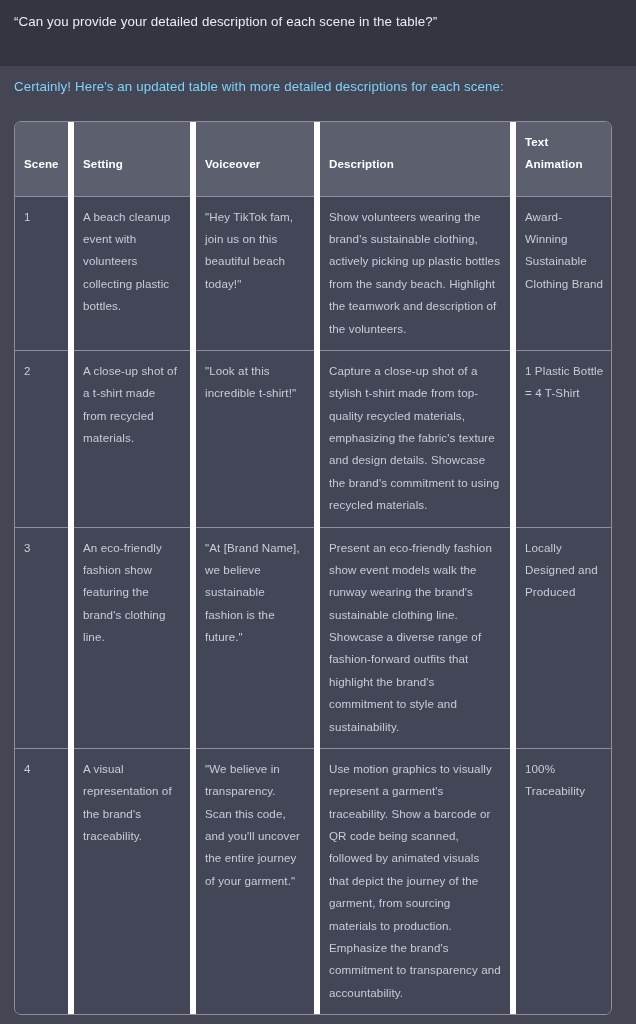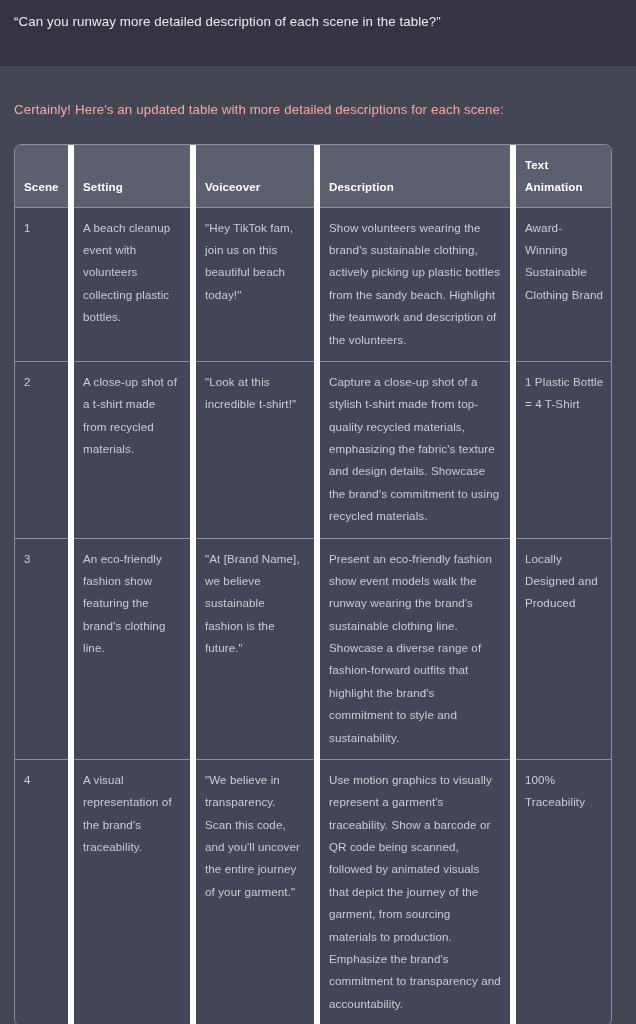--- a/index.html
+++ b/index.html
@@ -31,24 +31,24 @@
     letter-spacing: 0.1px;
   }
 
   
   .assistant-turn {
     background: #444654;
     width: 100%;
     padding: 0 14px;
   }
   .assistant-intro {
-    color: #fca5a5;
+    color: #7dd3fc;
     font-size: 13.3px;
     line-height: 1.5;
-    padding-top: 34px;
+    padding-top: 11px;
     padding-bottom: 24px;
     letter-spacing: 0.1px;
   }
 
   
   .table-wrap {
     width: 598px;
     border: 1px solid #8e8ea0;
     border-radius: 7px;
     overflow: hidden;
@@ -72,21 +72,21 @@
   table.scene-table th:last-child,
   table.scene-table td:last-child {
     border-right: none;
   }
   table.scene-table thead th {
     background: #5c5f6e;
     color: #ffffff;
     font-weight: bold;
     vertical-align: bottom;
     height: 54px;
-    padding-bottom: 8px;
+    padding-bottom: 20px;
   }
   table.scene-table tbody td {
     background: #434656;
     color: #c9cdd6;
     font-weight: normal;
   }
   table.scene-table tbody tr:last-child td {
     border-bottom: none;
   }
 
@@ -94,21 +94,21 @@
   col.c-scene { width: 56px; }
   col.c-setting { width: 122px; }
   col.c-voiceover { width: 124px; }
   col.c-description { width: 196px; }
   col.c-textanim { width: 100px; }
 </style>
 </head>
 <body>
 
 <div class="user-turn">
-  <div class="user-text">“Can you runway more detailed description of each scene in the table?”</div>
+  <div class="user-text">“Can you provide your detailed description of each scene in the table?”</div>
 </div>
 
 <div class="assistant-turn">
   <div class="assistant-intro">Certainly! Here's an updated table with more detailed descriptions for each scene:</div>
 
   <div class="table-wrap">
     <table class="scene-table">
       <colgroup>
         <col class="c-scene">
         <col class="c-setting">

